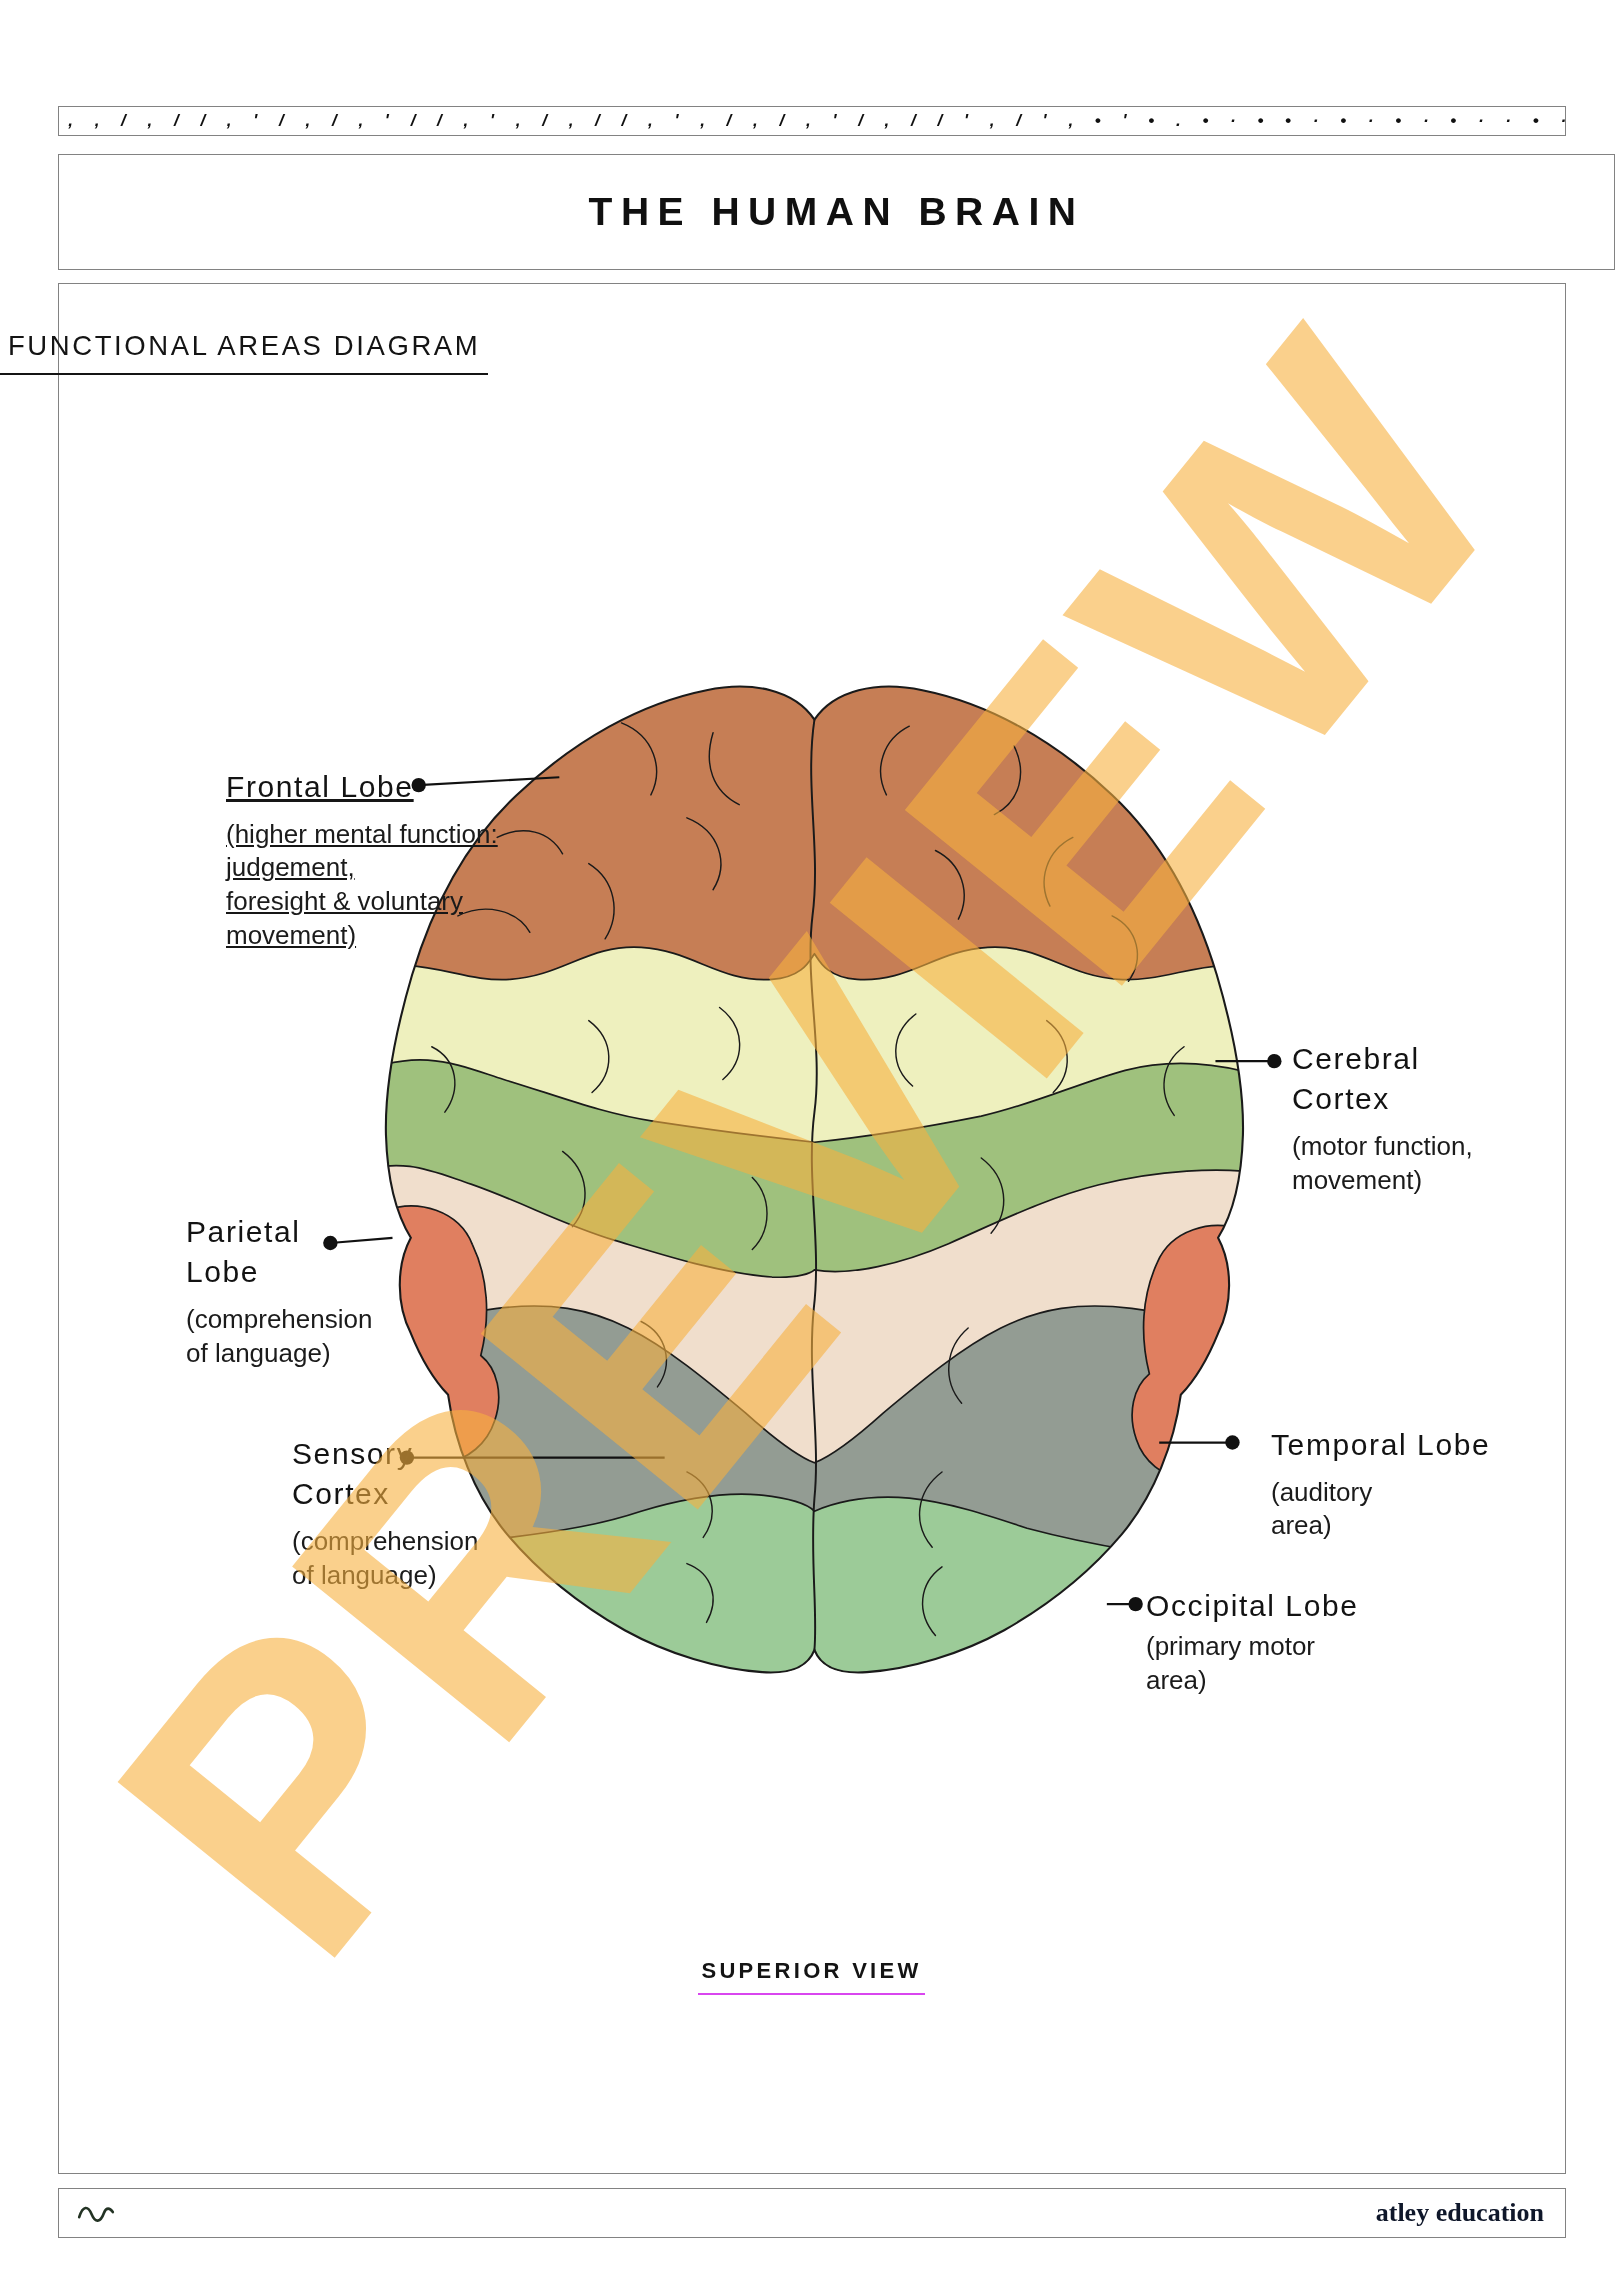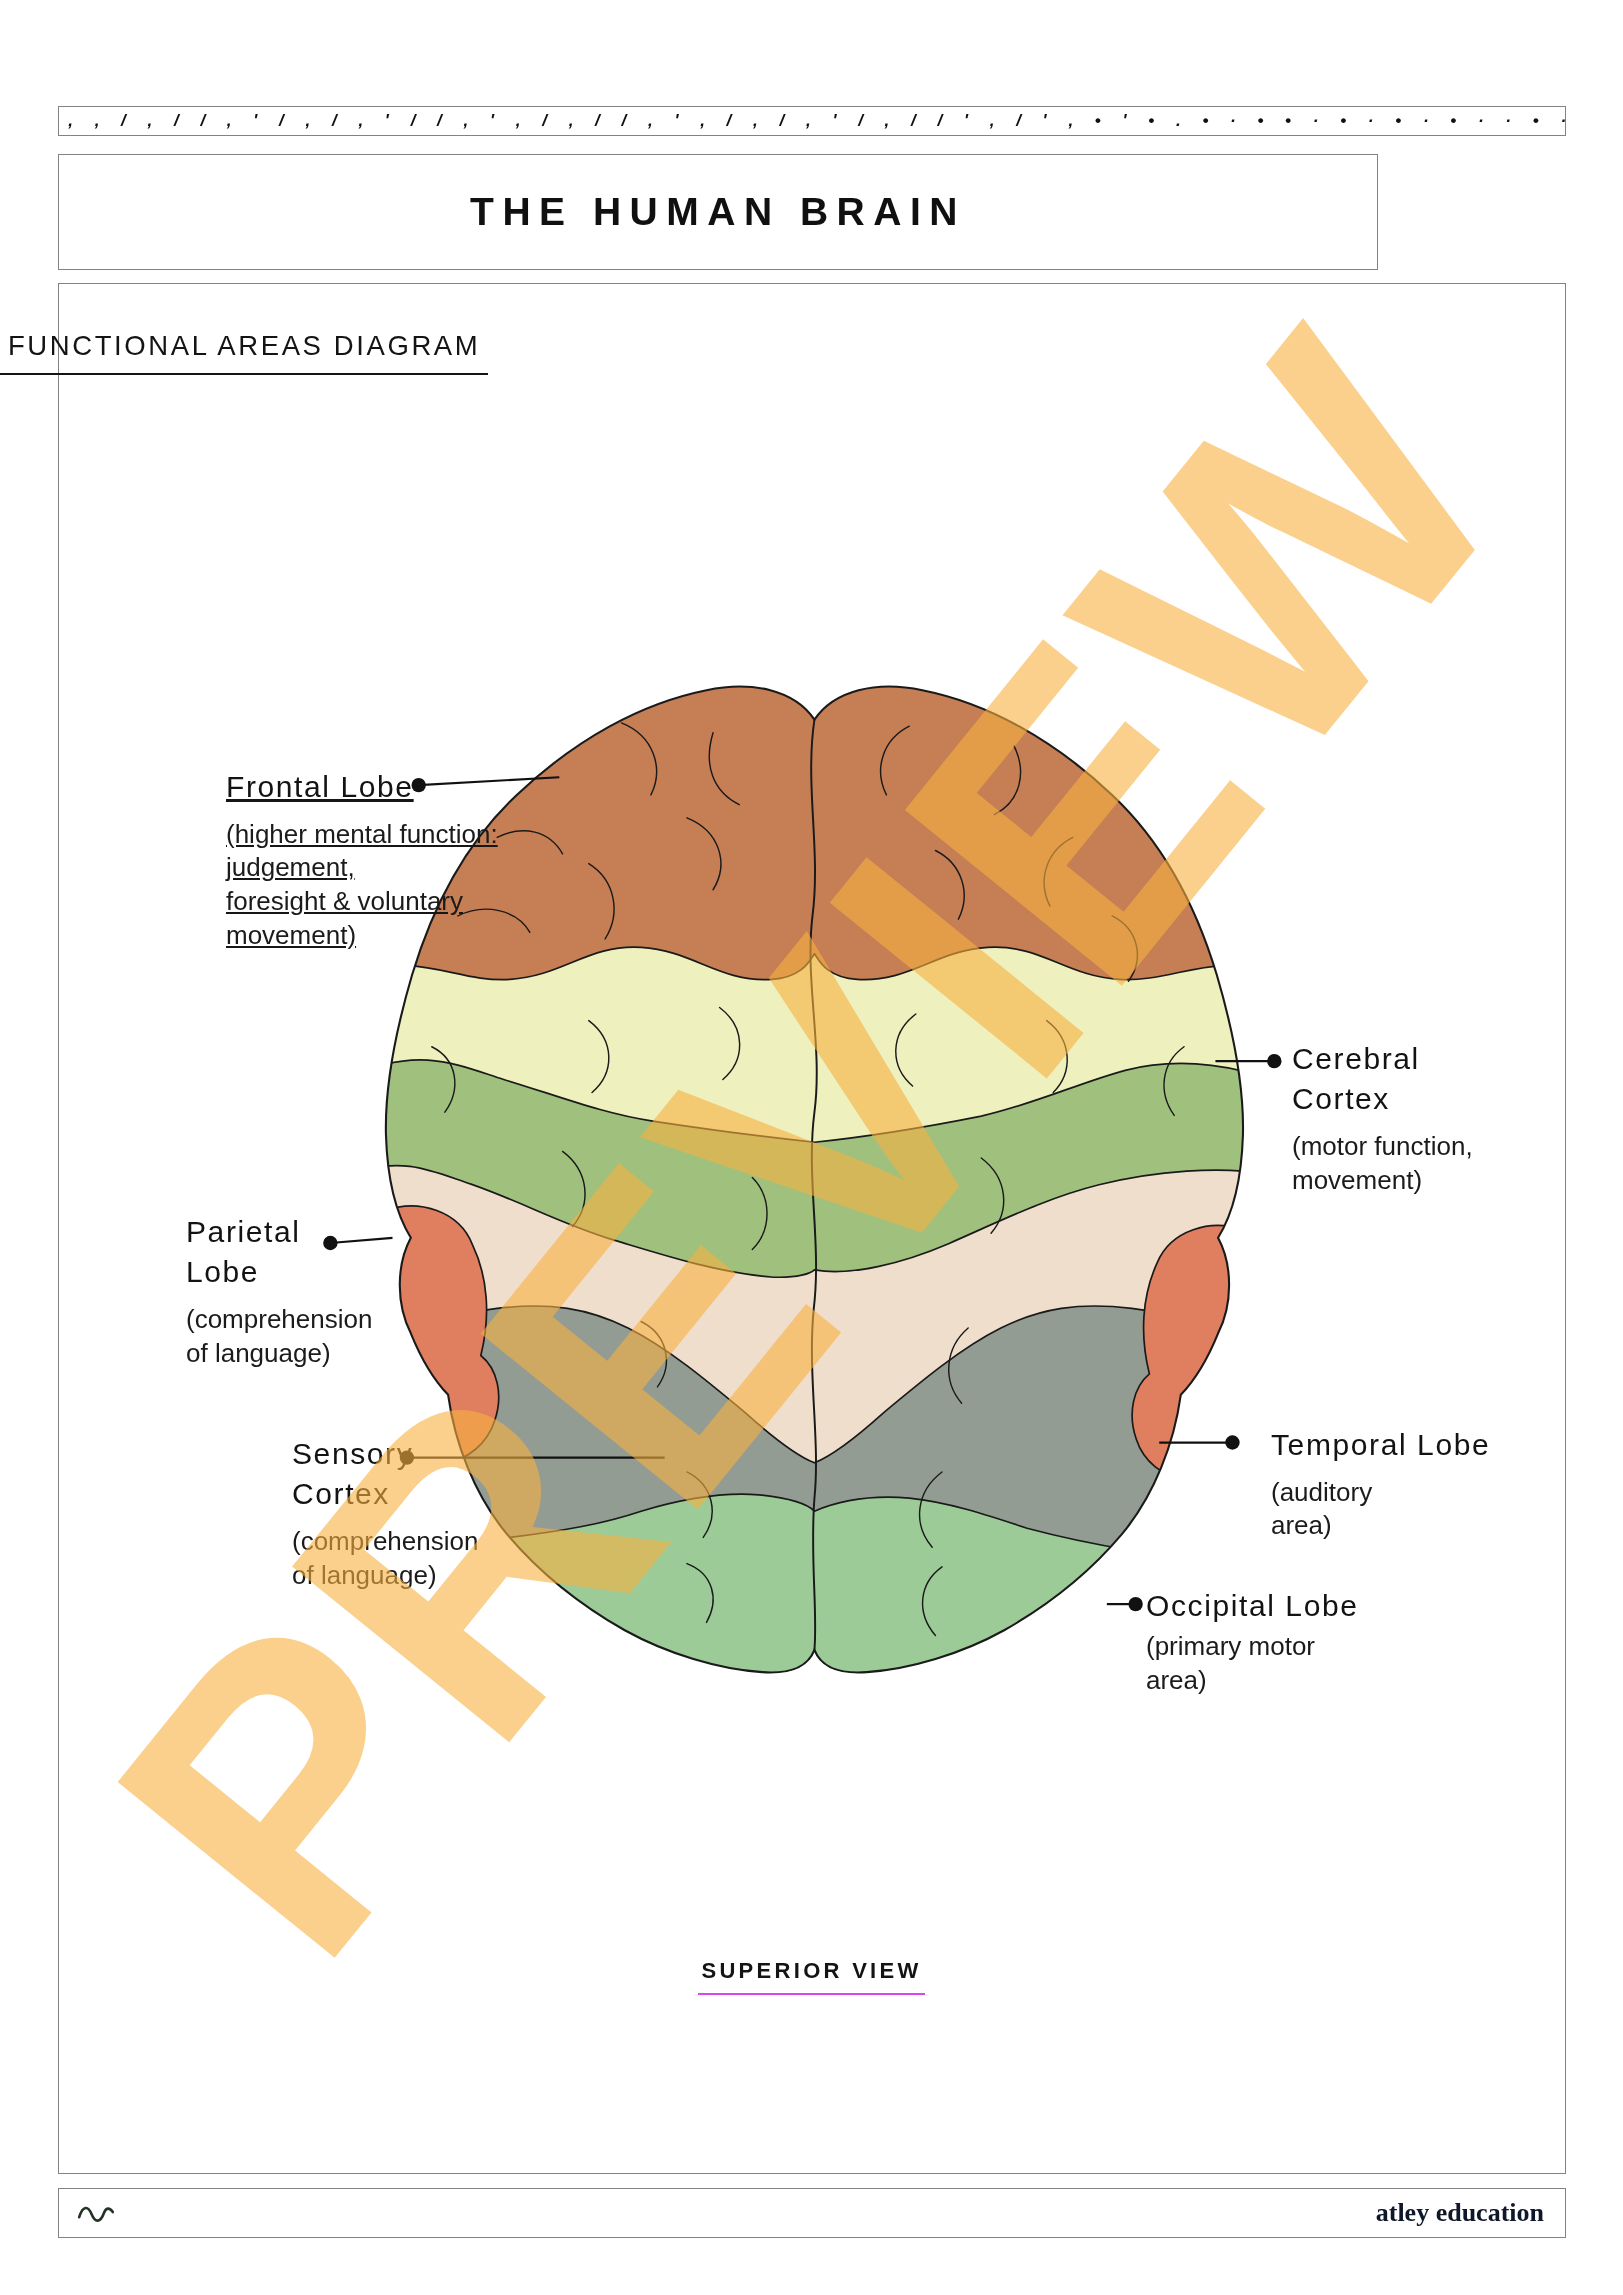--- a/index.html
+++ b/index.html
@@ -4,21 +4,21 @@
 <style>
   html,body{margin:0;padding:0;background:#ffffff;}
   #page{position:relative;width:1623px;height:2295px;background:#ffffff;overflow:hidden;
         font-family:"Liberation Sans",sans-serif;color:#161616;}
   .frame{position:absolute;border:1.3px solid #828282;background:#ffffff;box-sizing:border-box;}
   
   #tick-strip{left:58px;top:106px;width:1508px;height:30px;display:flex;align-items:center;overflow:hidden;}
   #tick-strip .ticks{font-style:italic;font-size:17px;letter-spacing:8.5px;line-height:26px;
         white-space:nowrap;padding-left:9.2px;color:#101010;font-weight:700;}
   
-  #title-box{left:58px;top:154px;width:1320px;height:116px;display:flex;align-items:center;justify-content:center;}
+  #title-box{left:58px;top:154px;width:1557px;height:116px;display:flex;align-items:center;justify-content:center;}
   #page-title{font-size:39px;font-weight:700;letter-spacing:8.5px;color:#101010;}
   
   #content-box{left:58px;top:283px;width:1508px;height:1891px;}
   #subtitle-wrap{position:absolute;left:0;top:330px;width:1623px;text-align:left;}
   #subtitle{display:inline-block;font-size:27.5px;letter-spacing:2.6px;color:#141414;
         border-bottom:2px solid #141414;padding:0 7.9px 10.5px 7.9px;}
   #view-wrap{position:absolute;left:0;top:1958px;width:1623px;text-align:center;}
   #view-label{display:inline-block;font-size:22px;font-weight:700;letter-spacing:3.3px;color:#141414;
         border-bottom:2px solid #d946ef;padding:0 3.9px 9.2px 3.9px;}
   

